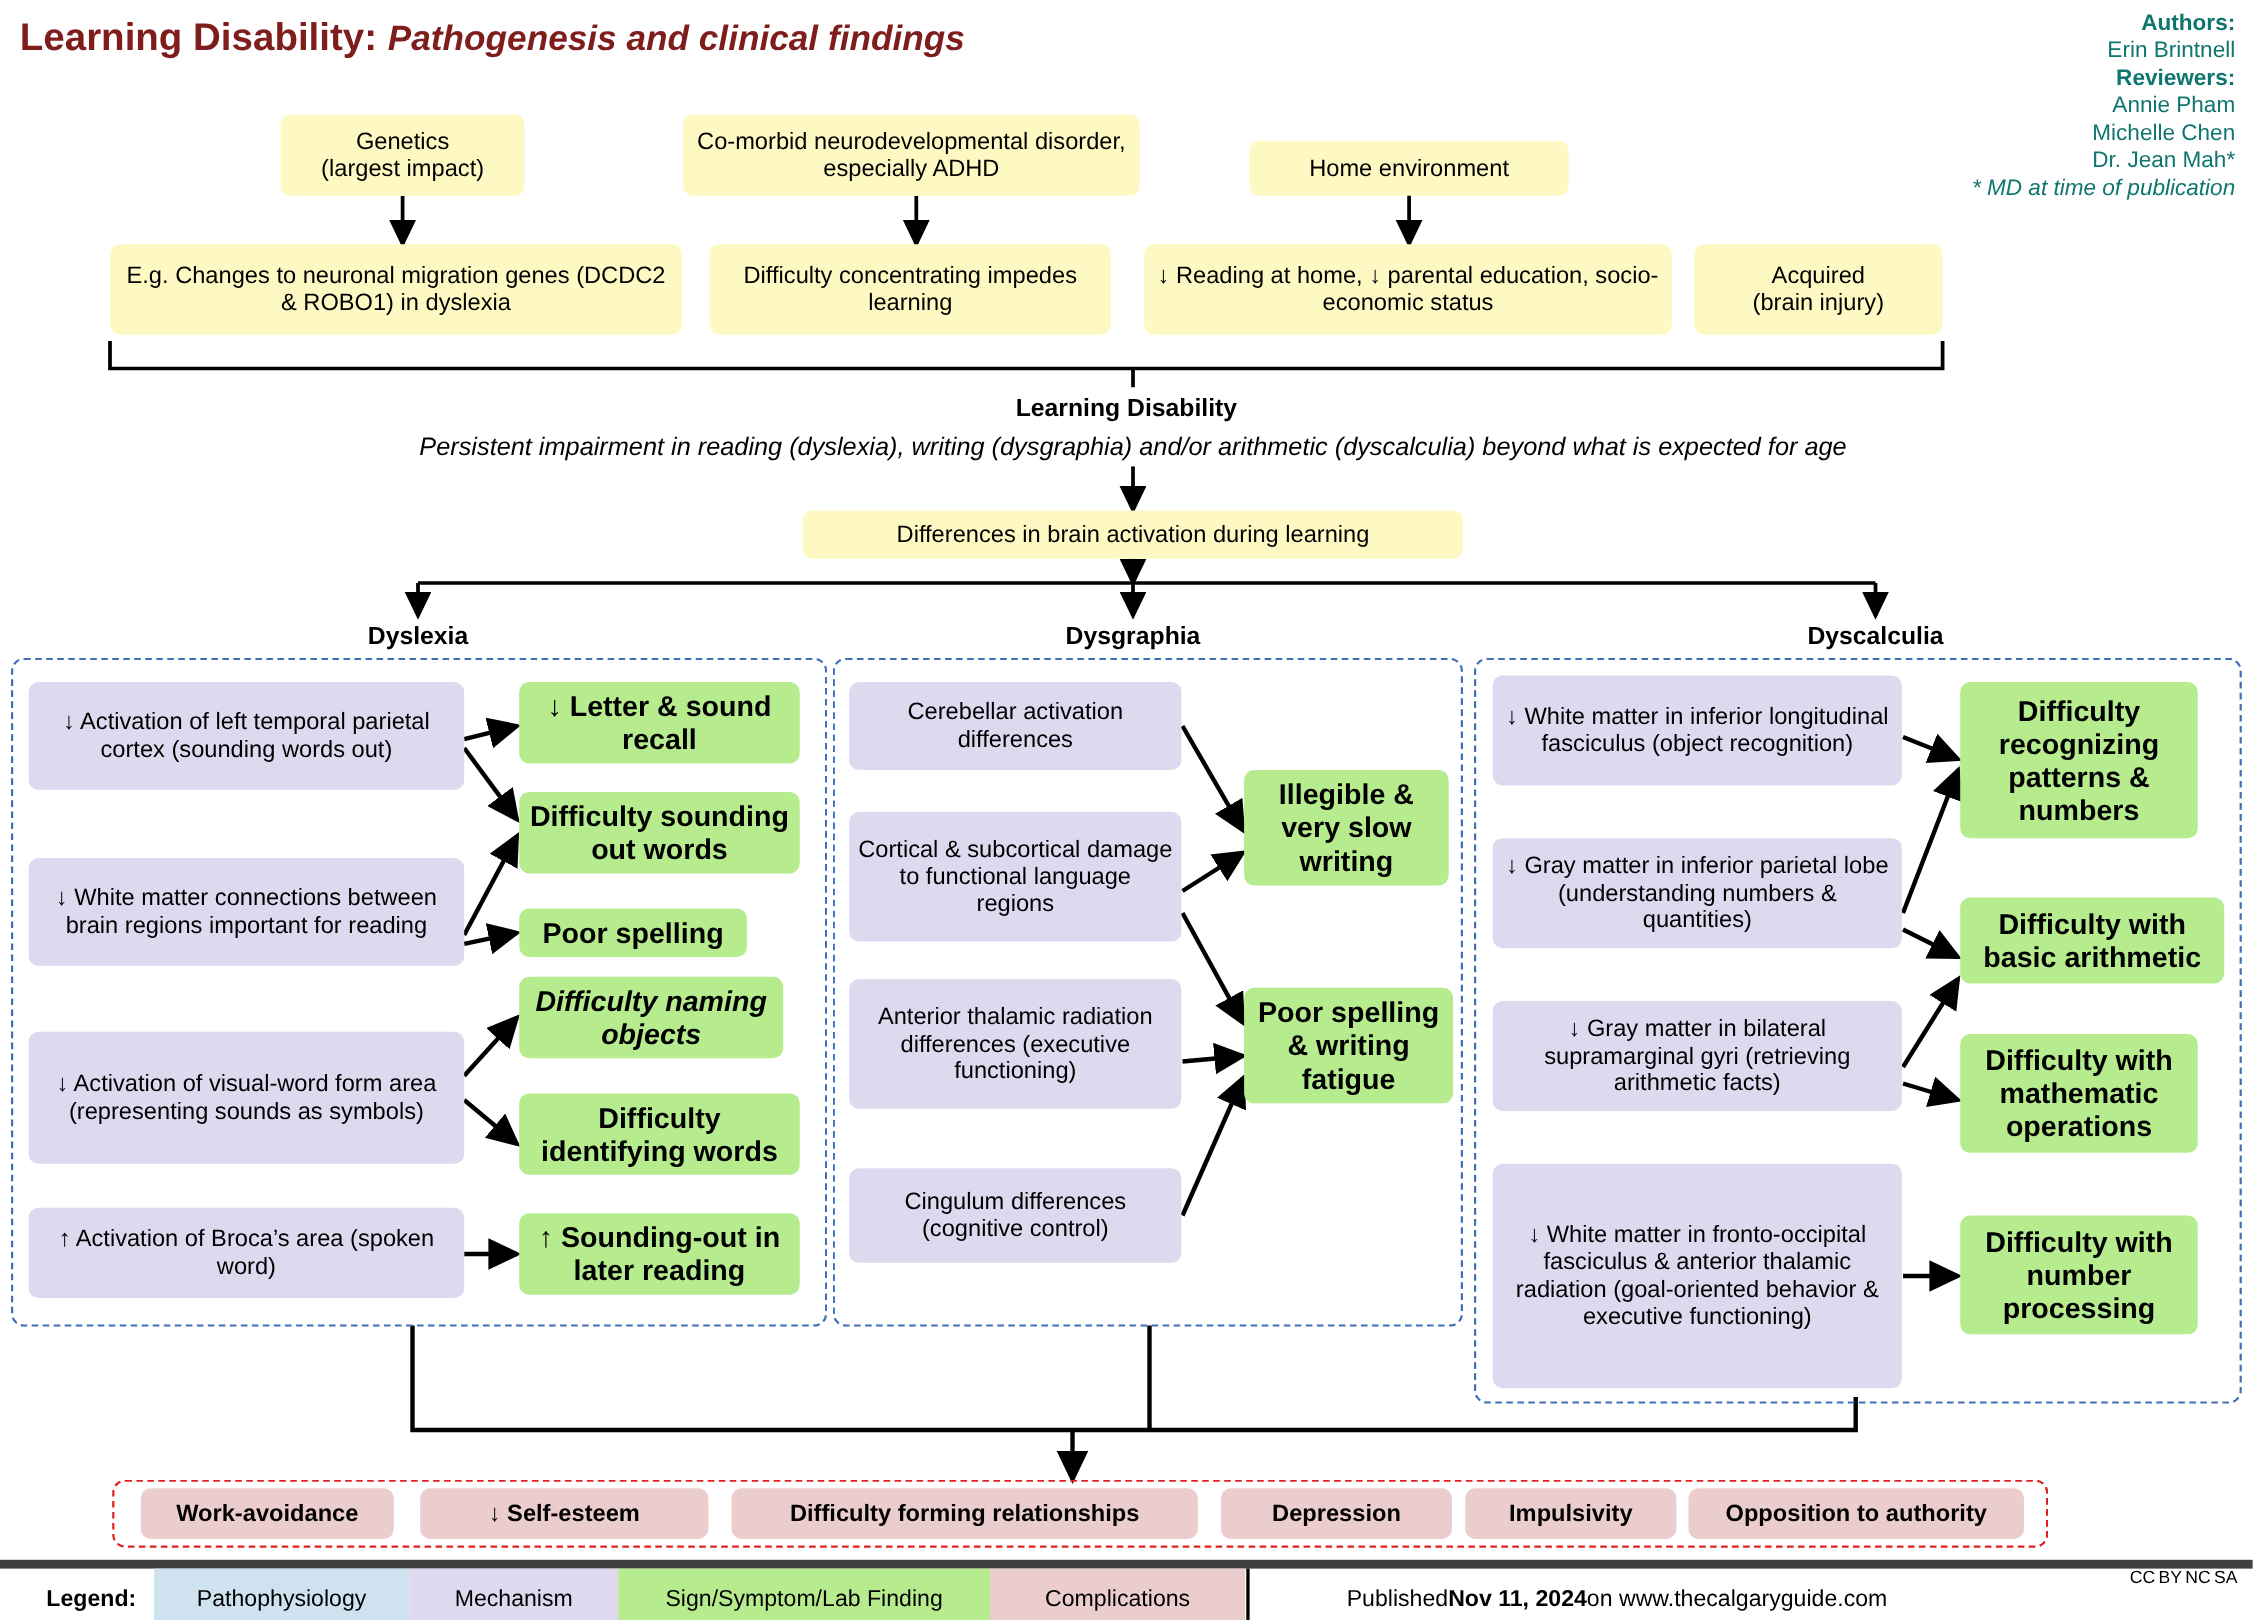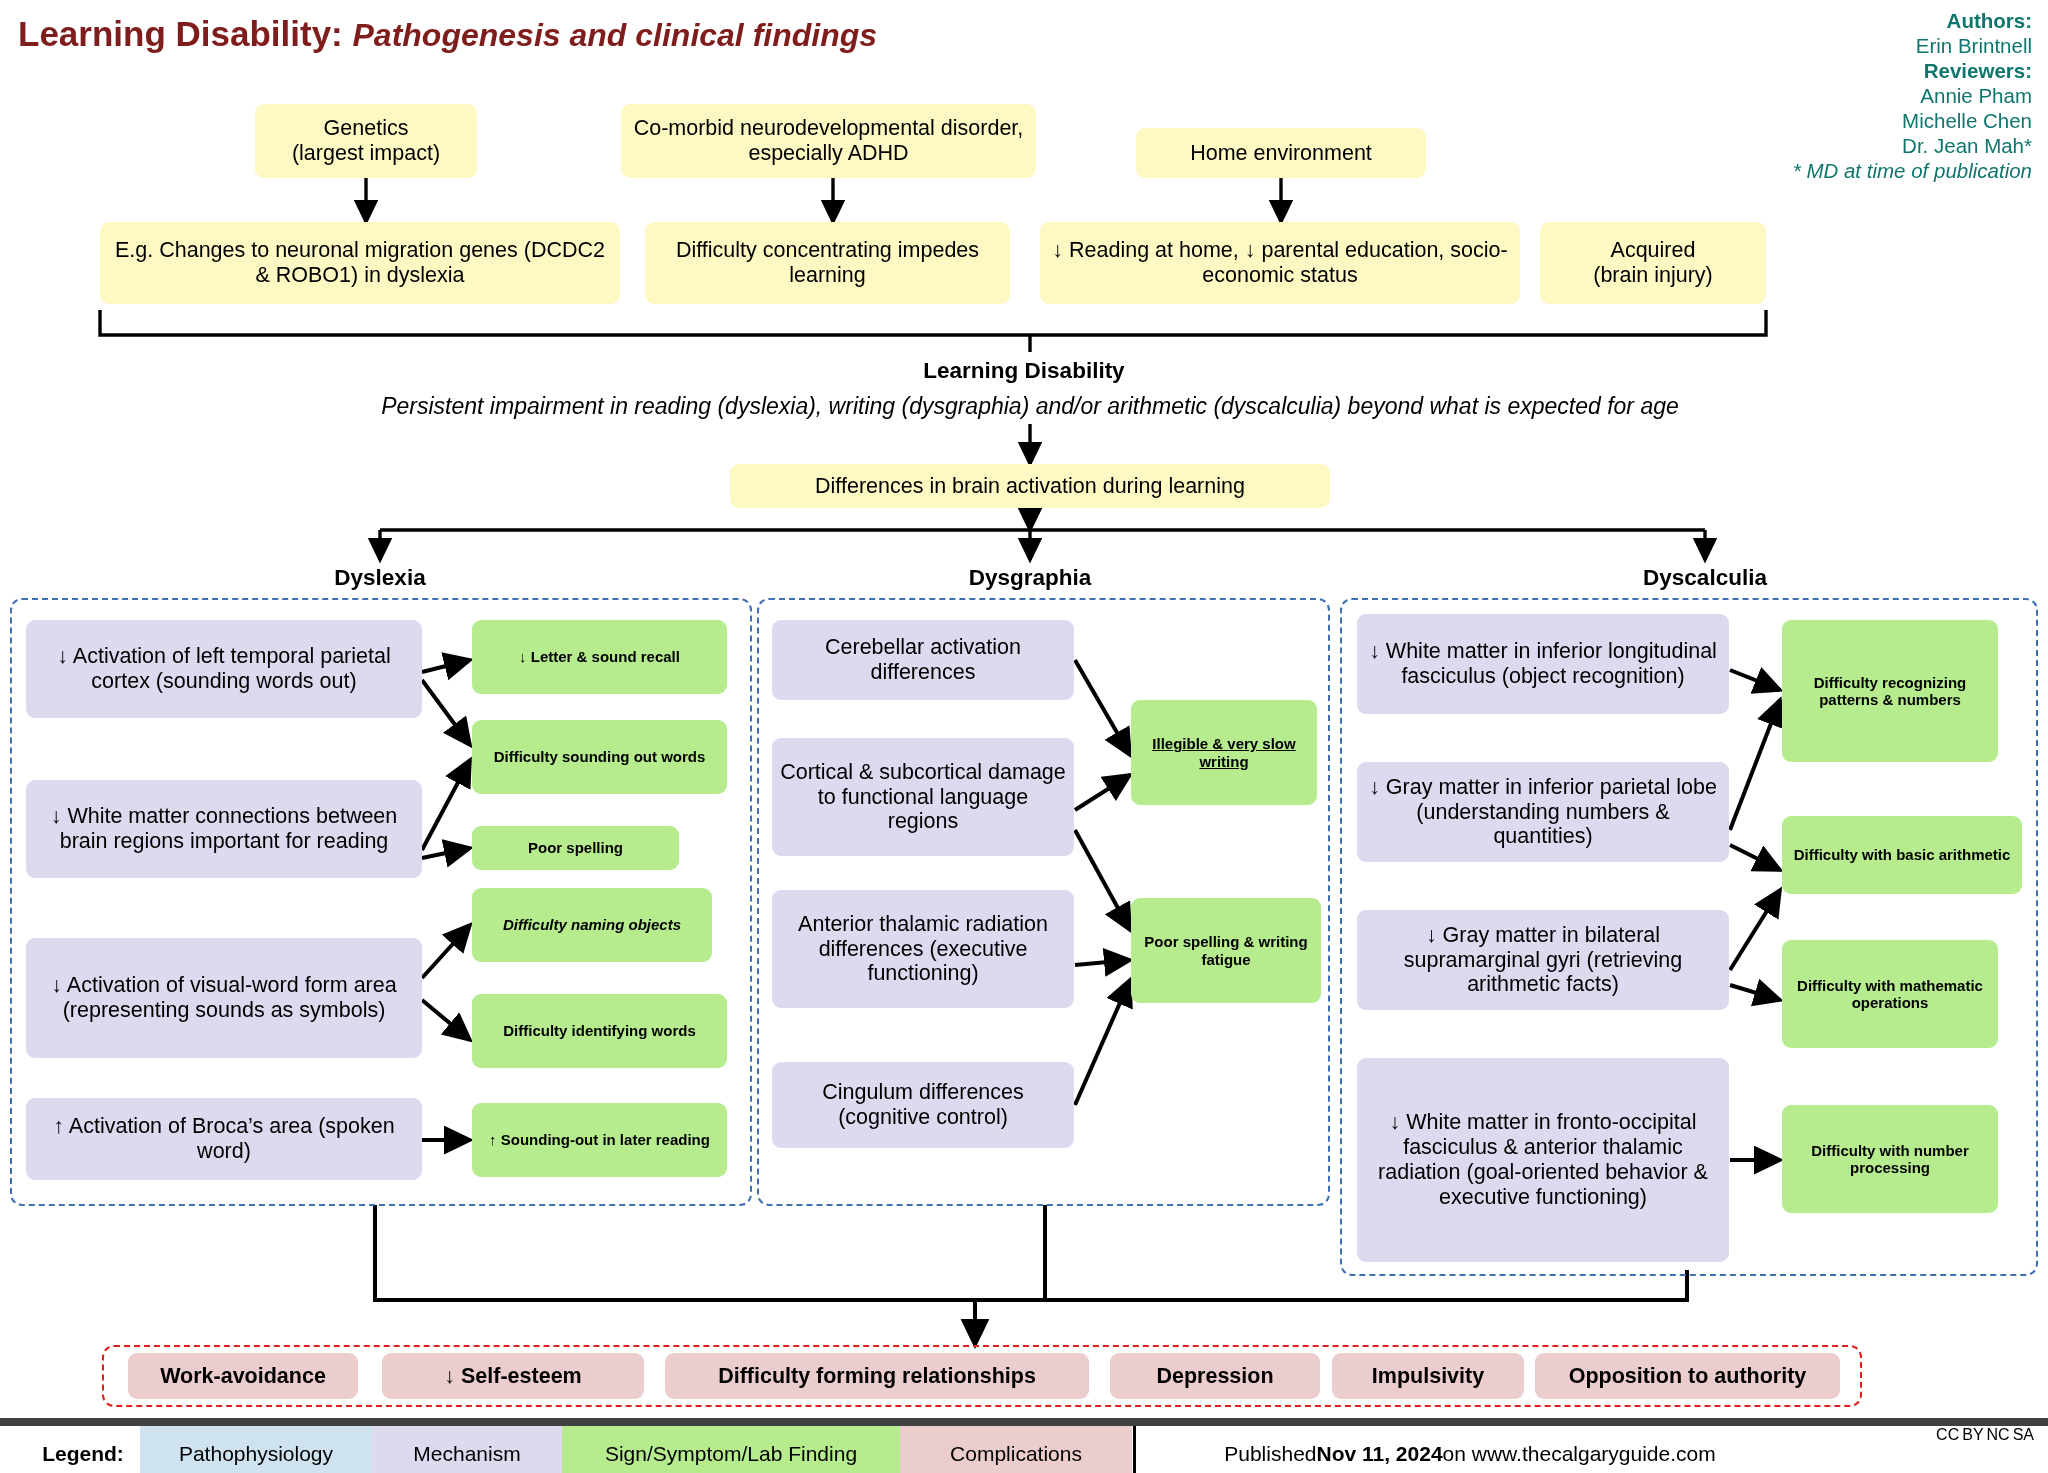--- a/index.html
+++ b/index.html
@@ -35,21 +35,21 @@
     position: absolute;
     border-radius: 9px;
     display: flex; align-items: center; justify-content: center;
     text-align: center;
     padding: 5px 8px;
     line-height: 1.16;
     color: #000;
   }
   .blue  { background: #fef9c3; font-size: 21.5px; }
   .purple{ background: #ded9ef; font-size: 21.5px; }
-  .green { background: #b6ec8e; font-size: 15px; font-weight: bold; }
+  .green { background: #b6ec8e; font-size: 26px; font-weight: bold; }
   .pink  { background: #eccdcd; font-size: 21.5px; font-weight: bold; }
 
   .plain {
     position: absolute; text-align: center; color: #000;
   }
   .hdr { font-weight: bold; font-size: 22.5px; }
 
   
   .dashframe {
     position: absolute;
@@ -259,21 +259,21 @@
   <div class="box purple" style="left:772px; top:738px; width:302px; height:118px;">
     <span>Cortical &amp; subcortical damage to functional language regions</span>
   </div>
   <div class="box purple" style="left:772px; top:890px; width:302px; height:118px;">
     <span>Anterior thalamic radiation differences (executive functioning)</span>
   </div>
   <div class="box purple" style="left:772px; top:1062px; width:302px; height:86px;">
     <span>Cingulum differences (cognitive control)</span>
   </div>
 
-  <div class="box green" style="left:1131px; top:700px; width:186px; height:105px;text-decoration:underline;">
+  <div class="box green" style="left:1131px; top:700px; width:186px; height:105px;">
     <span>Illegible &amp; very slow writing</span>
   </div>
   <div class="box green" style="left:1131px; top:898px; width:190px; height:105px;">
     <span>Poor spelling &amp; writing fatigue</span>
   </div>
 
   <div class="box purple" style="left:1357px; top:614px; width:372px; height:100px;">
     <span>↓ White matter in inferior longitudinal fasciculus (object recognition)</span>
   </div>
   <div class="box purple" style="left:1357px; top:762px; width:372px; height:100px;">

